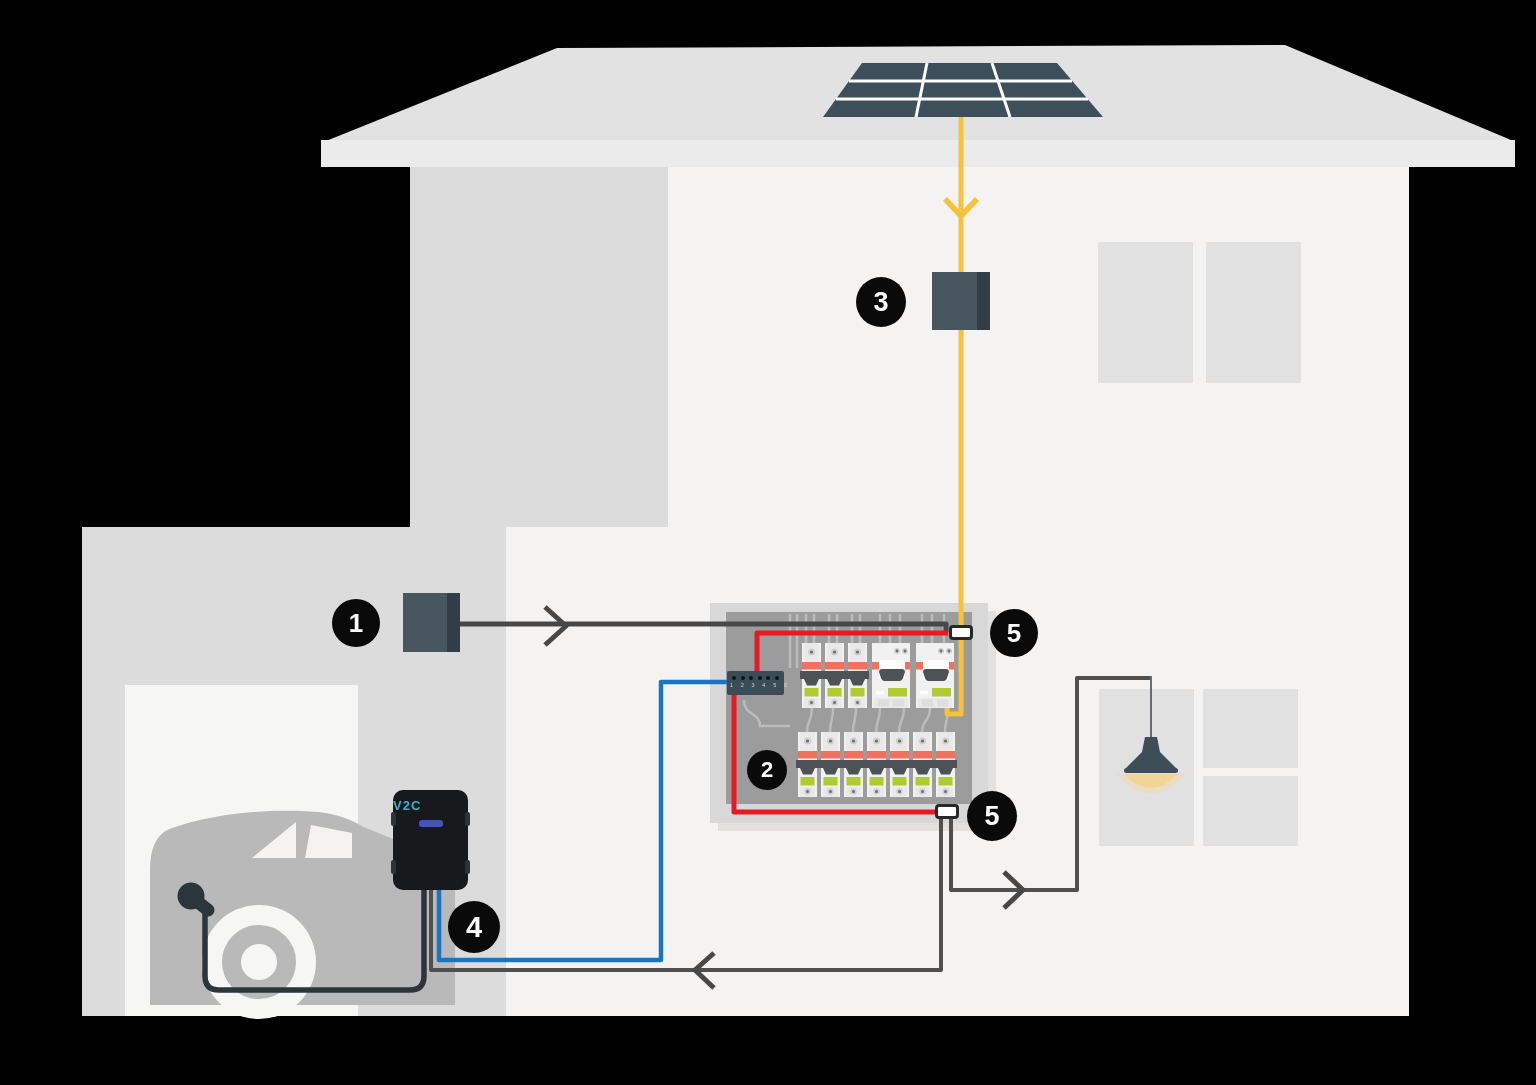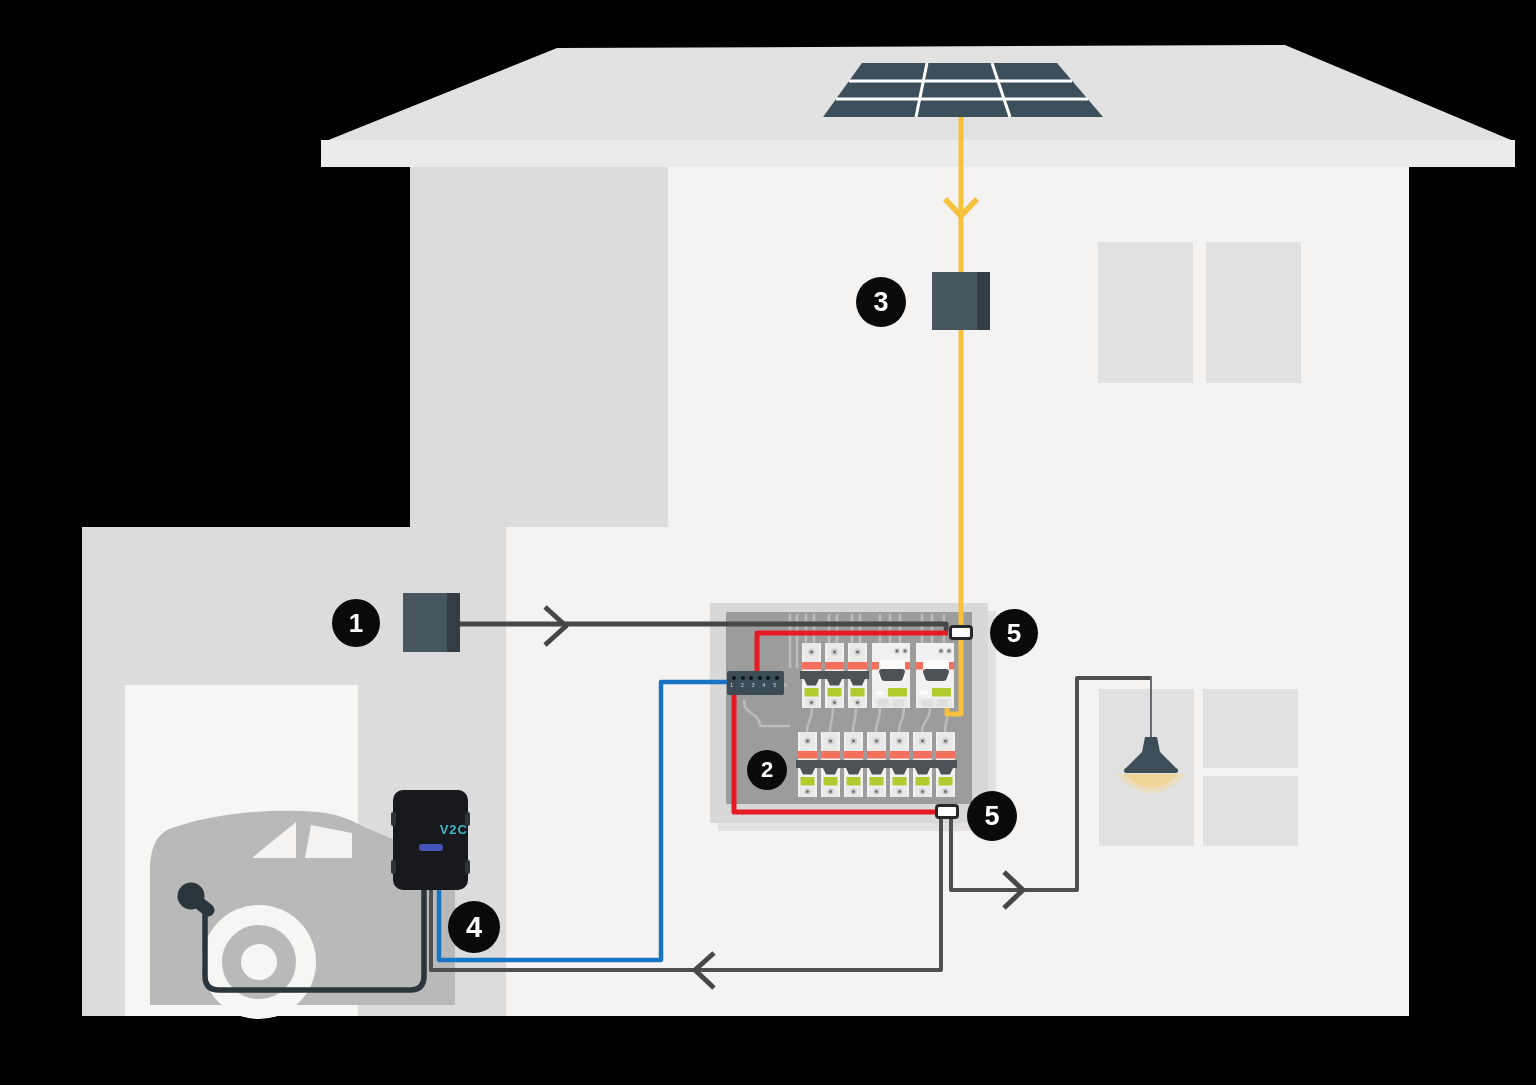--- a/index.html
+++ b/index.html
@@ -25,21 +25,21 @@
   .tblock .dots{display:flex;justify-content:center;gap:4.6px;padding-top:5px;}
   .tblock .dots i{width:4px;height:4px;border-radius:50%;background:#0d141a;display:block;}
   .tblock .nums{color:#cfd6da;font-size:5.5px;letter-spacing:3.1px;text-align:center;
                 margin-top:2px;padding-left:3px;white-space:nowrap;}
   
   .clamp{background:#fff;border:3px solid #26282a;border-radius:4px;}
   
   .charger{background:#17191d;border-radius:10px;}
   .charger .tab{position:absolute;width:5px;height:14px;background:#2f3338;border-radius:2px;}
   .charger .logo{color:#3cb4c6;font-weight:bold;font-size:13px;letter-spacing:1px;
-                 text-align:right;margin-top:32px;}
+                 text-align:left;margin-top:8px;}
   .charger .led{width:24px;height:7px;background:#4553b8;border-radius:3px;margin:7px auto 0;}
 </style>
 </head>
 <body>
 
 <div id="stage">
 
   <div class="abs walls wall-dark" style="left:410px;top:166px;width:258px;height:361px;"></div>
   <div class="abs walls wall-main" style="left:668px;top:166px;width:741px;height:850px;"></div>
   <div class="abs walls wall-main" style="left:503px;top:527px;width:165px;height:489px;"></div>

